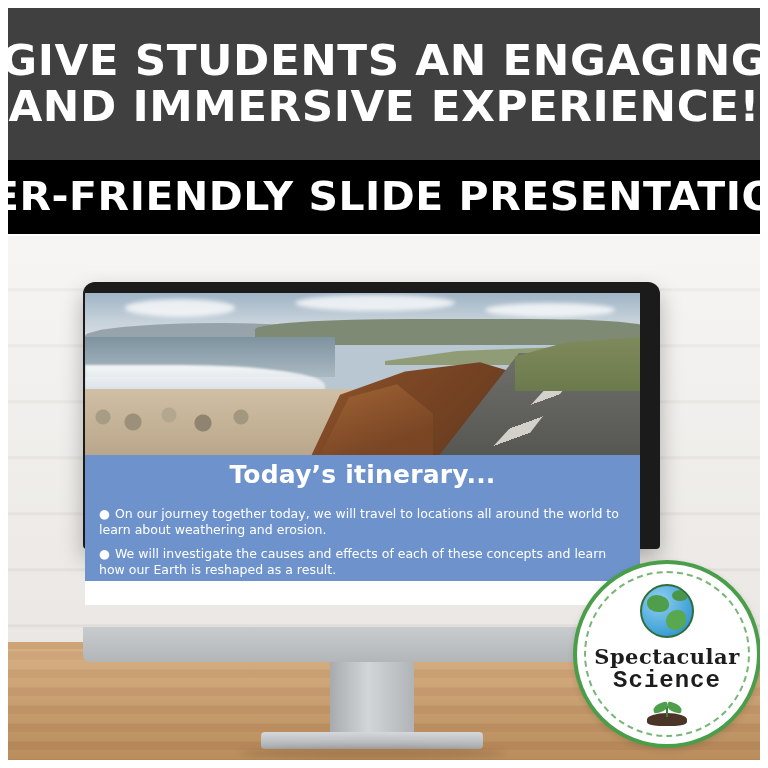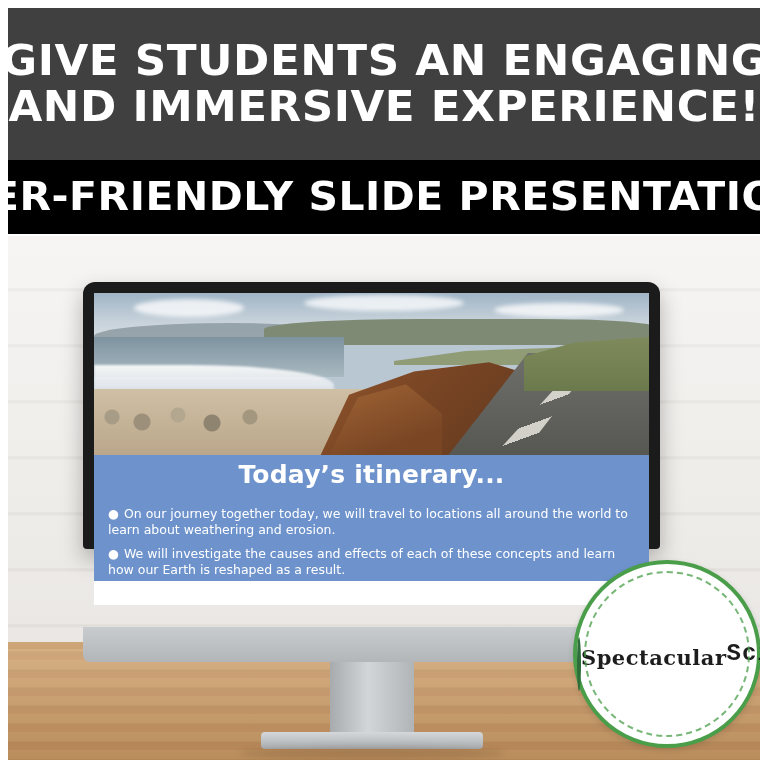--- a/index.html
+++ b/index.html
@@ -141,21 +141,21 @@
 
   
   .monitor {
     position: absolute;
     left: 75px;
     top: 46px;
     width: 577px;
     height: 267px;
     background: #1b1b1c;
     border-radius: 12px 12px 4px 4px;
-    padding: 11px 11px 0 11px;
+    padding: 11px 11px 0 2px;
     box-sizing: border-box;
     box-shadow: 0 10px 22px rgba(0,0,0,0.28);
   }
   .screen {
     position: relative;
     width: 555px;
     height: 312px;
     background: #000;
     overflow: hidden;
   }
@@ -385,21 +385,21 @@
     position: absolute;
     left: 565px;
     top: 324px;
     width: 188px;
     height: 188px;
     border-radius: 50%;
     background: #ffffff;
     border: 4px solid #4a9e4a;
     box-sizing: border-box;
     display: flex;
-    flex-direction: row;
+    flex-direction: column;
     align-items: center;
     justify-content: flex-start;
     box-shadow: 0 2px 6px rgba(0,0,0,0.12);
   }
   .logo:before {
     content: "";
     position: absolute;
     left: 7px; top: 7px; right: 7px; bottom: 7px;
     border-radius: 50%;
     border: 2px dashed #4a9e4a;

